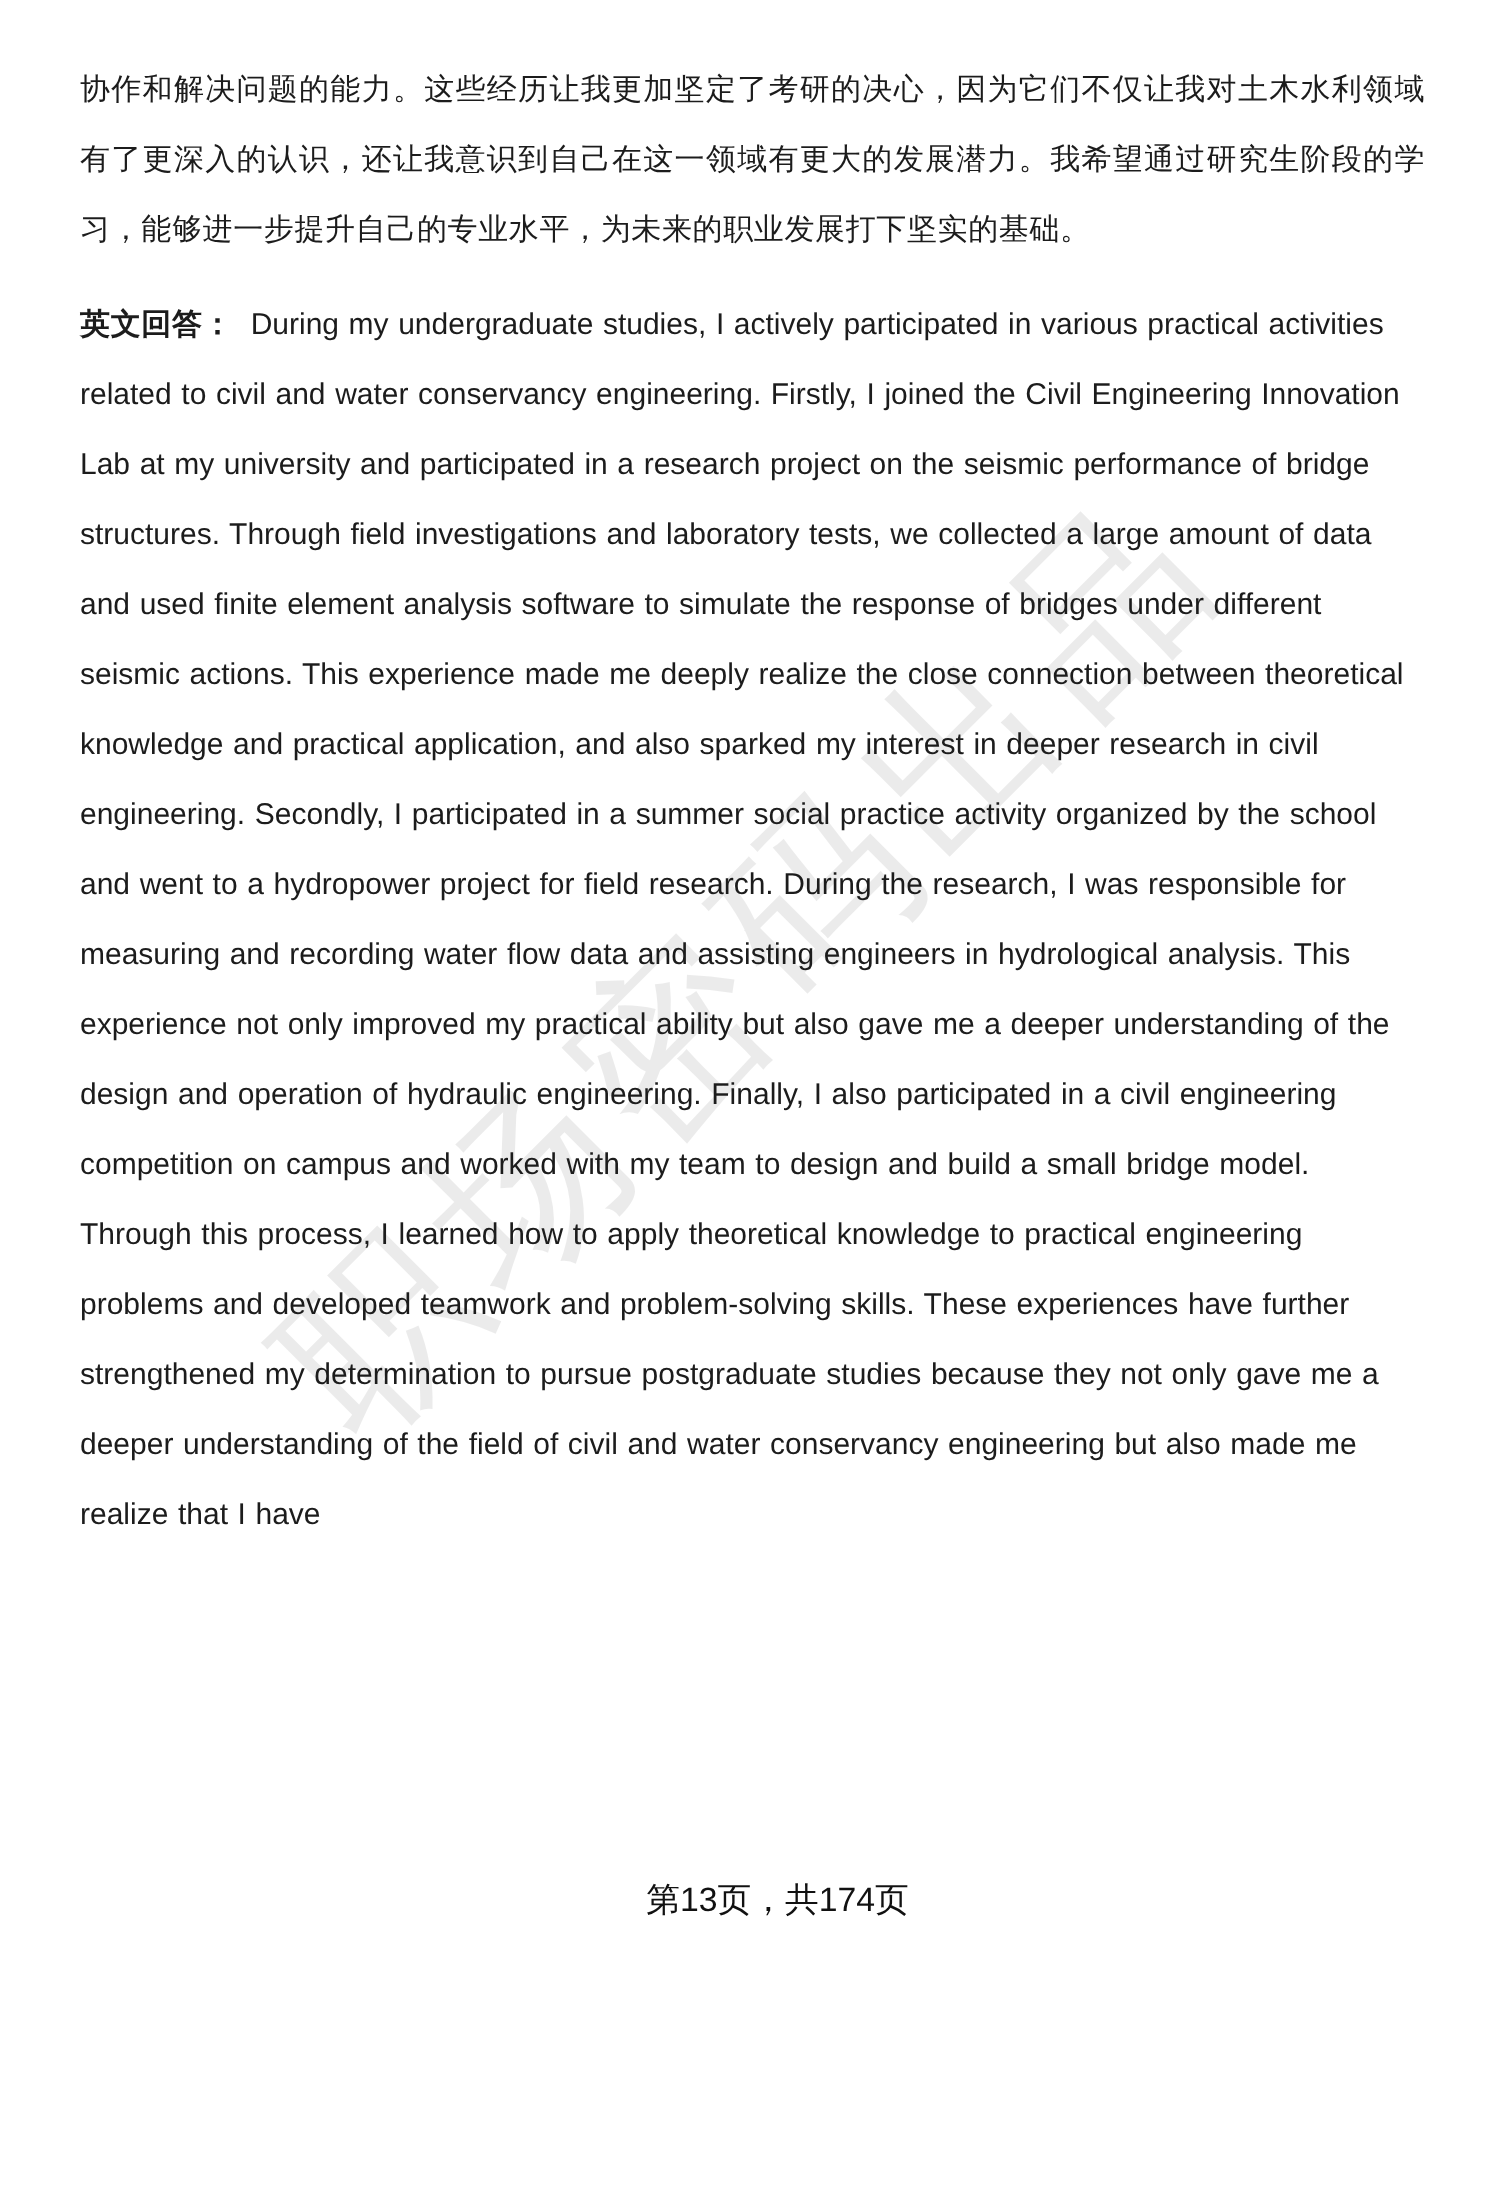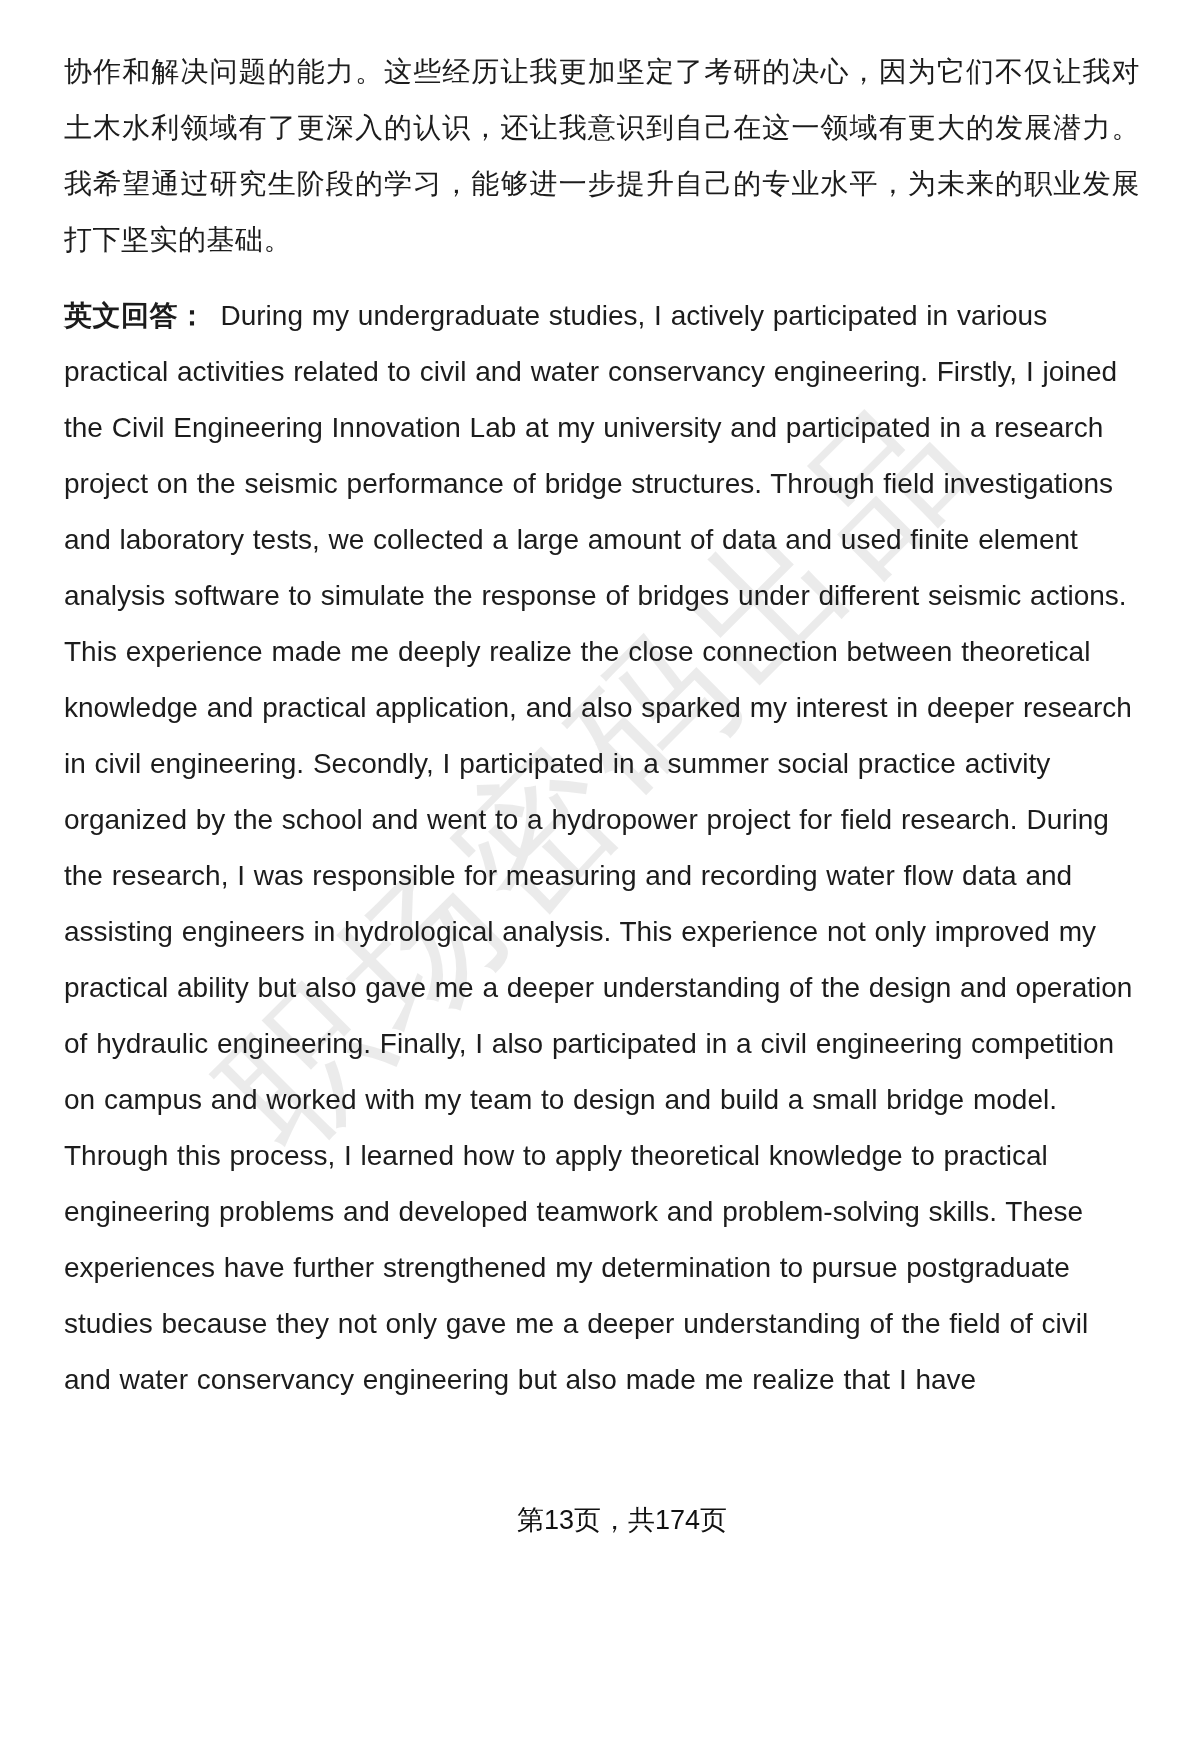--- a/index.html
+++ b/index.html
@@ -15,21 +15,21 @@
     color: #1c1c1c;
   }
   .content {
     position: absolute;
     top: 44px;
     left: 64px;
     right: 60px;
     z-index: 2;
   }
   .para {
-    font-size: 28px;
+    font-size: 24px;
     line-height: 56px;
     word-spacing: 1px;
   }
   .para.cn {
     text-align: justify;
     letter-spacing: 0.5px;
   }
   .para.en {
     margin-top: 20px;
     text-align: left;

